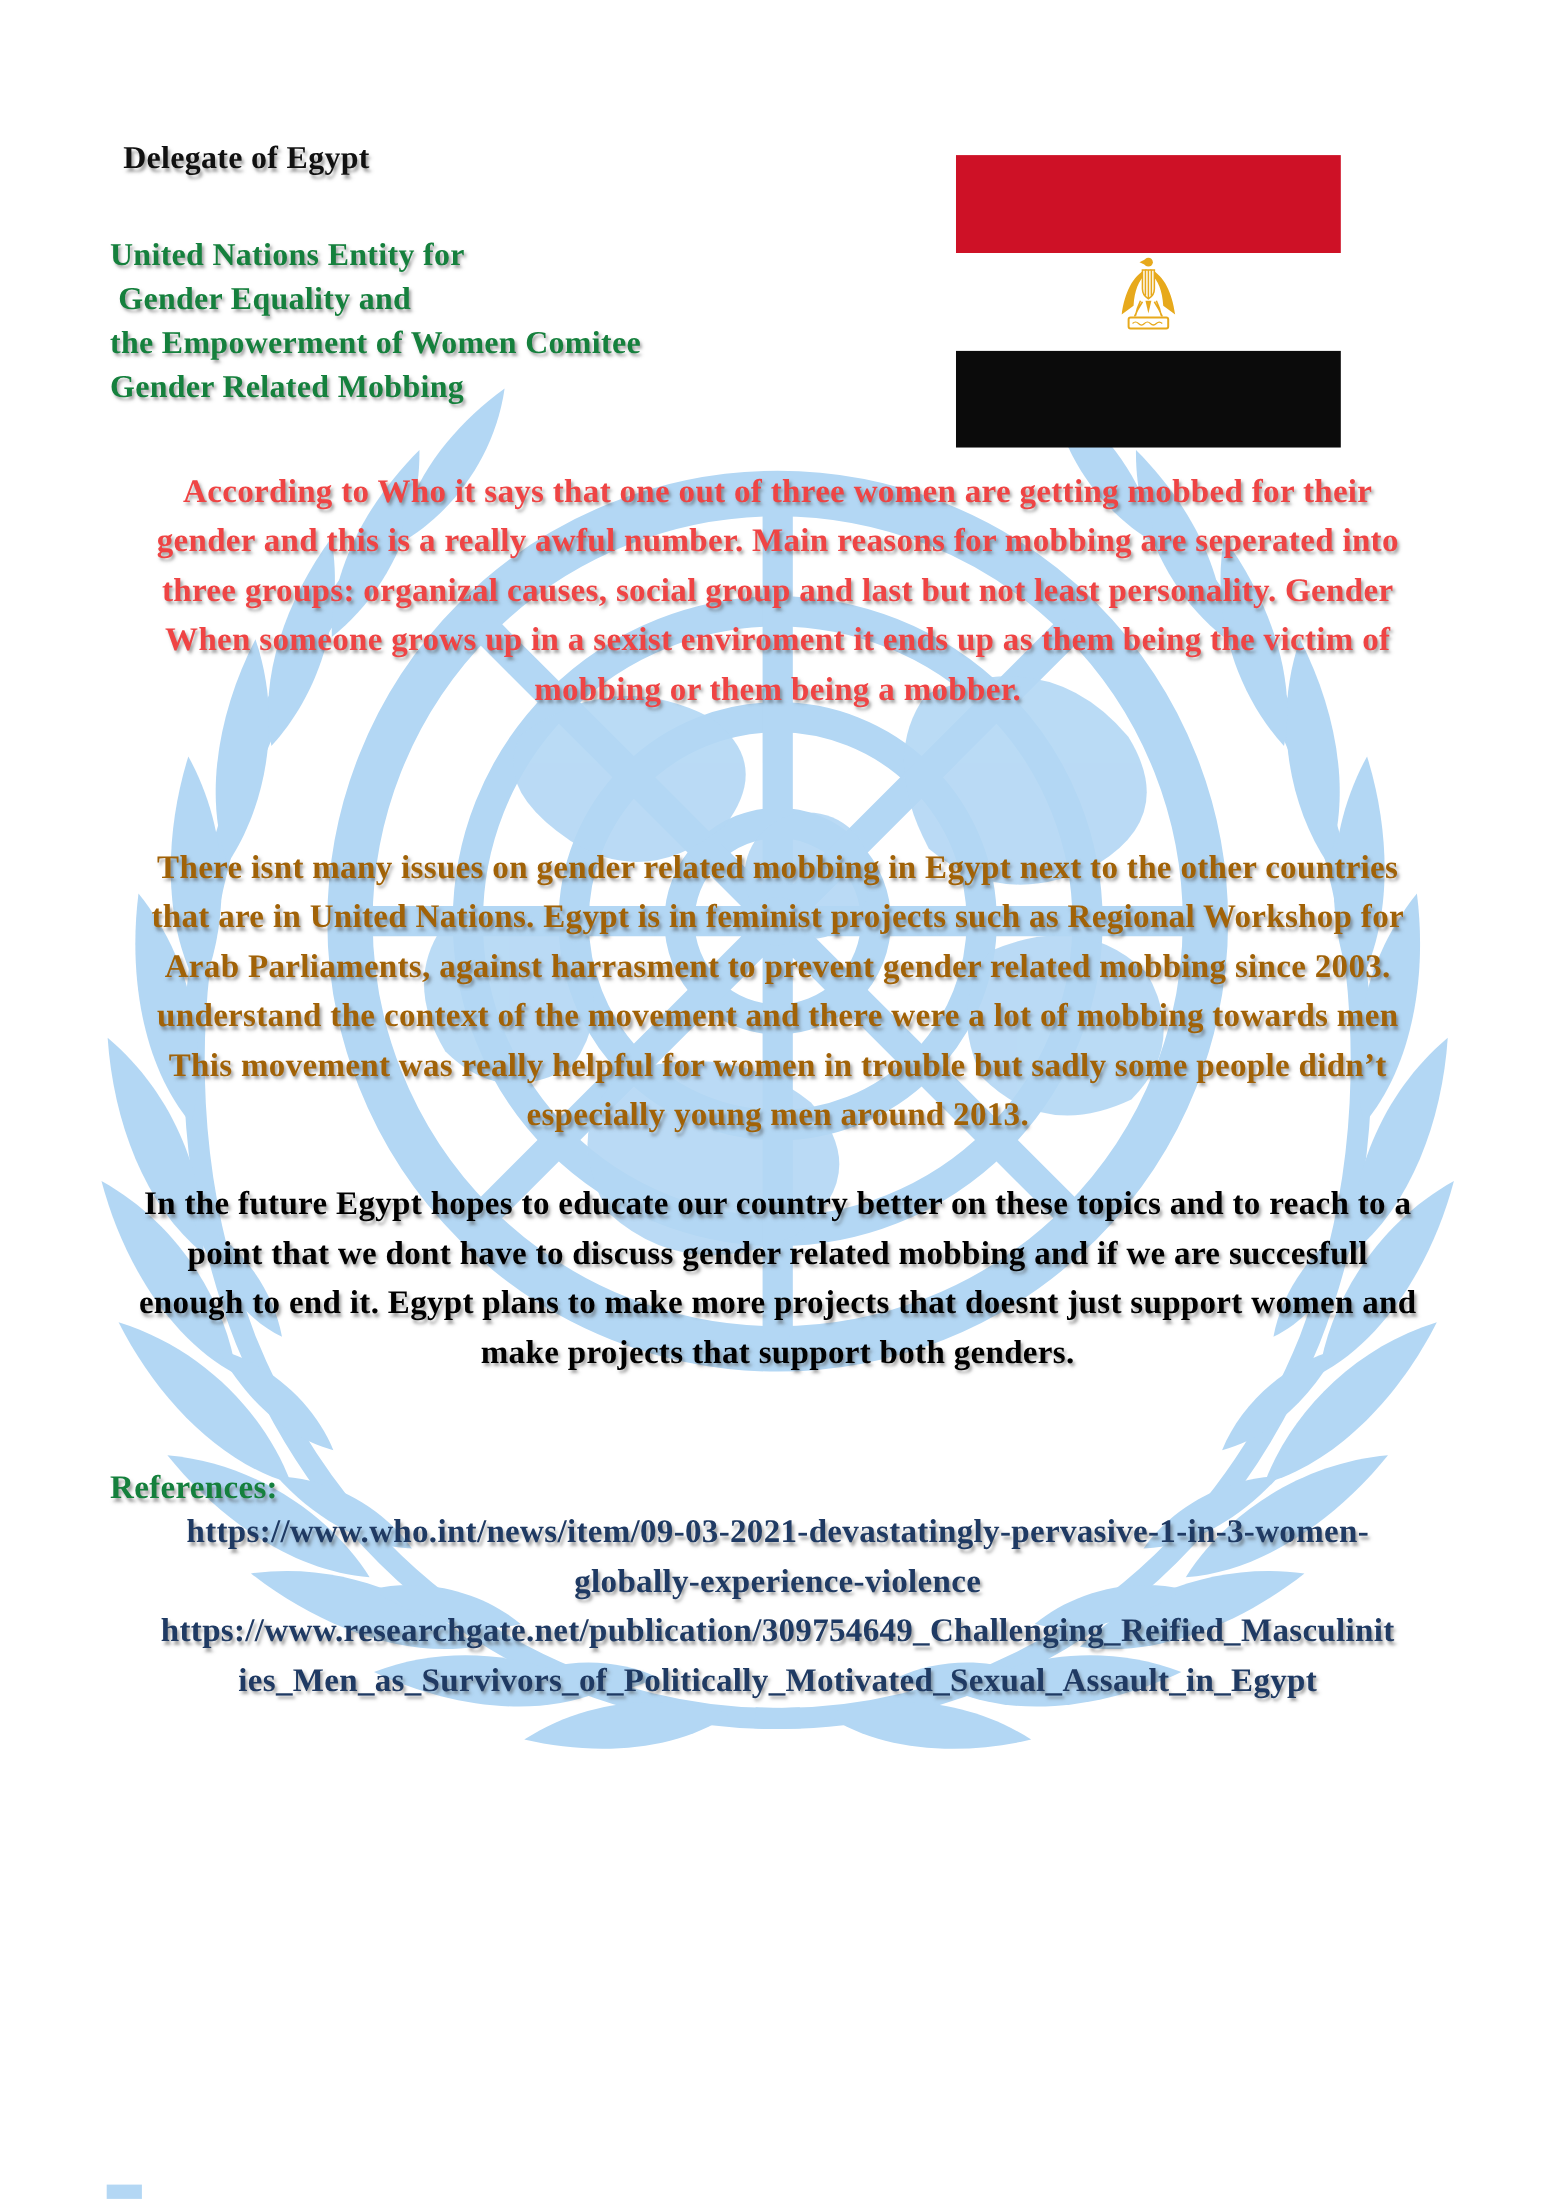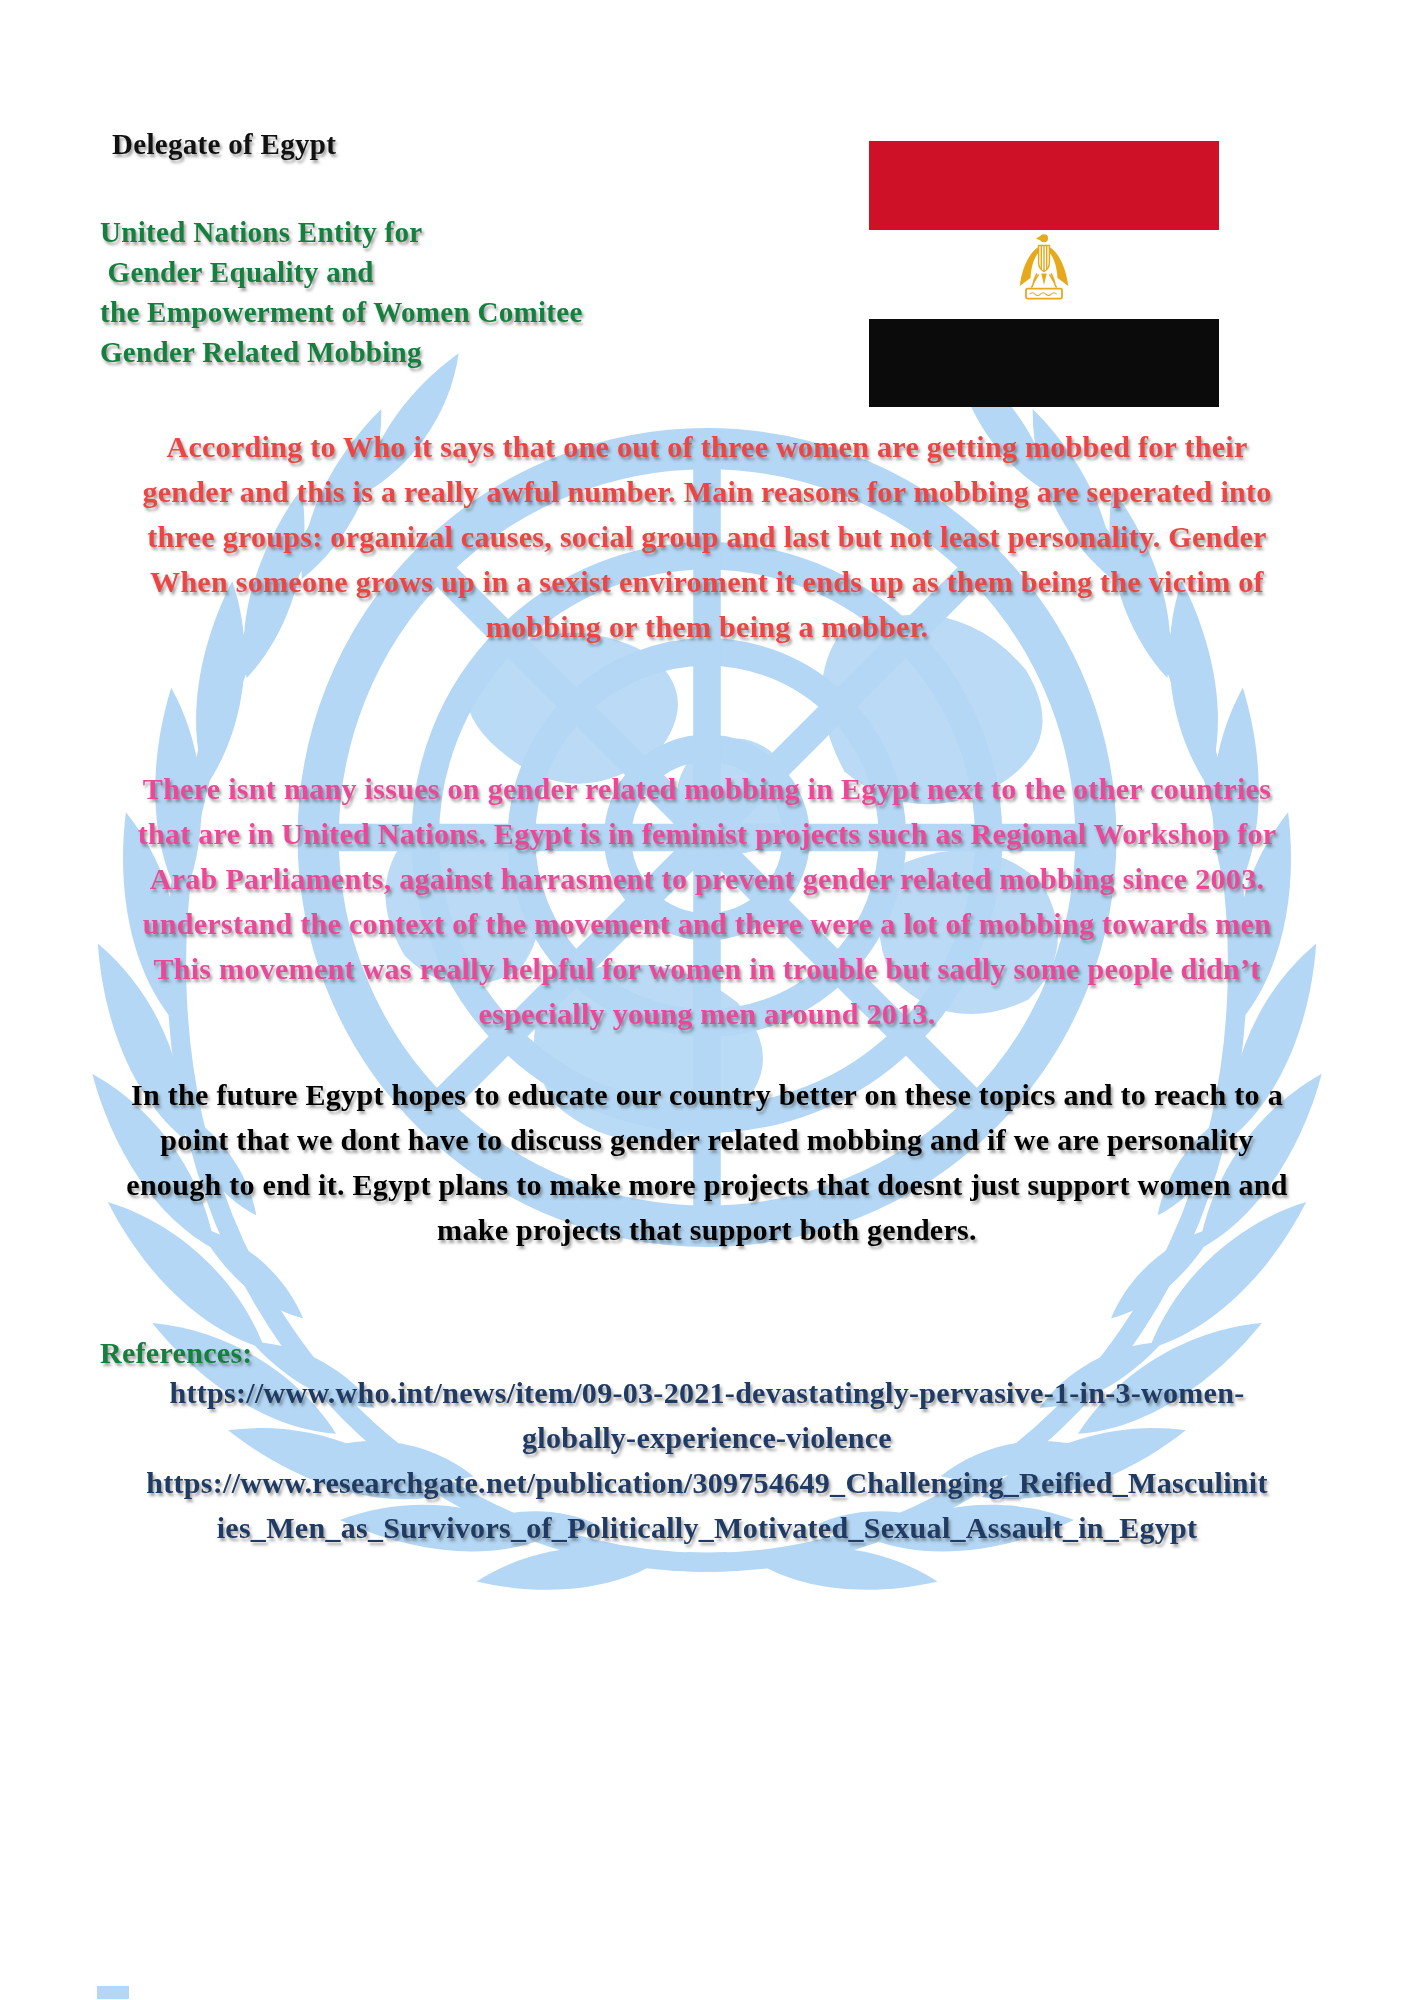--- a/index.html
+++ b/index.html
@@ -117,32 +117,32 @@
 </div>
 
 <section id="para1" class="abs para doc-text" style="color: #ef4444;">
   <div class="pline">According to Who it says that one out of three women are getting mobbed for their</div>
   <div class="pline">gender and this is a really awful number. Main reasons for mobbing are seperated into</div>
   <div class="pline">three groups: organizal causes, social group and last but not least personality. Gender</div>
   <div class="pline">When someone grows up in a sexist enviroment it ends up as them being the victim of</div>
   <div class="pline">mobbing or them being a mobber.</div>
 </section>
 
-<section id="para2" class="abs para doc-text" style="color: #ec4899;">
+<section id="para2" class="abs para doc-text" style="color: #a16207;">
   <div class="pline">There isnt many issues on gender related mobbing in Egypt next to the other countries</div>
   <div class="pline">that are in United Nations. Egypt is in feminist projects such as Regional Workshop for</div>
   <div class="pline">Arab Parliaments, against harrasment to prevent gender related mobbing since 2003.</div>
   <div class="pline">understand the context of the movement and there were a lot of mobbing towards men</div>
   <div class="pline">This movement was really helpful for women in trouble but sadly some people didn’t</div>
   <div class="pline">especially young men around 2013.</div>
 </section>
 
 <section id="para3" class="abs para doc-text" style="color: #000000;">
   <div class="pline">In the future Egypt hopes to educate our country better on these topics and to reach to a</div>
-  <div class="pline">point that we dont have to discuss gender related mobbing and if we are personality</div>
+  <div class="pline">point that we dont have to discuss gender related mobbing and if we are succesfull</div>
   <div class="pline">enough to end it. Egypt plans to make more projects that doesnt just support women and</div>
   <div class="pline">make projects that support both genders.</div>
 </section>
 
 <div id="refs-heading" class="abs doc-text" style="color: #15803d;">References:</div>
 
 <div id="refs-lines" class="abs doc-text" style="color: rgb(31, 58, 99);">
   <div class="pline">https://www.who.int/news/item/09-03-2021-devastatingly-pervasive-1-in-3-women-</div>
   <div class="pline">globally-experience-violence</div>
   <div class="pline">https://www.researchgate.net/publication/309754649_Challenging_Reified_Masculinit</div>

